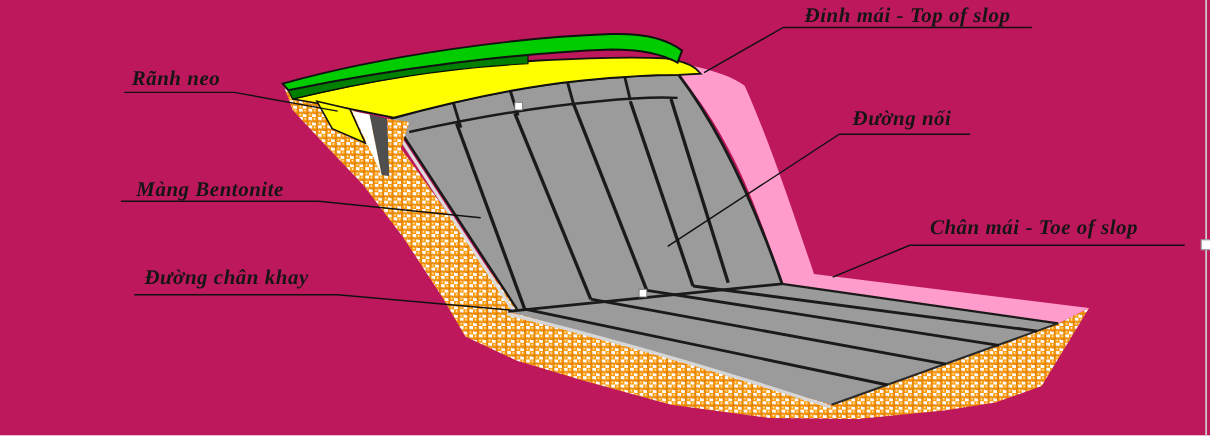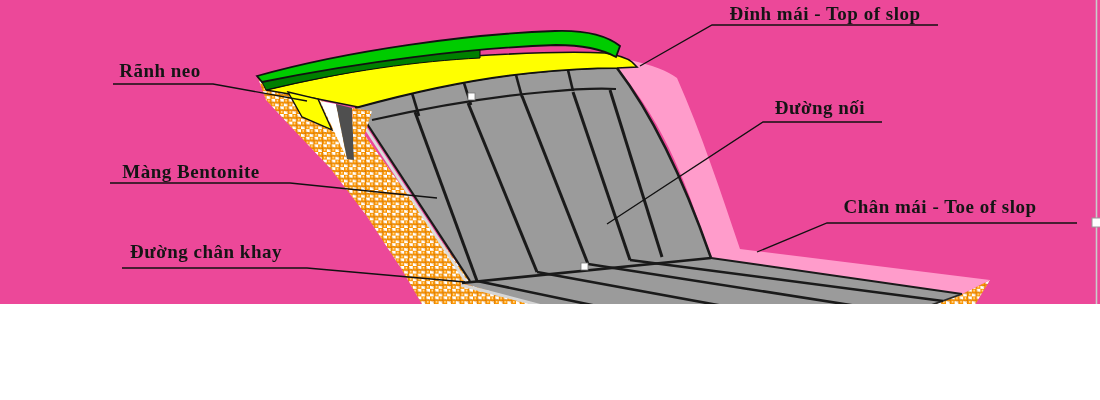--- a/index.html
+++ b/index.html
@@ -1,16 +1,16 @@
 <!DOCTYPE html>
 <html><head>
 <meta charset="utf-8">
 <style>
   html,body{margin:0;padding:0;background:#ffffff;}
-  .stage{position:relative;width:1100px;height:304px;background:#ec4899;overflow:hidden;}
+  .stage{position:relative;width:1100px;height:396px;background:#be185d;overflow:hidden;font-style:italic;}
   svg{display:block;}
   text.lbl{
     font-family:"Liberation Serif","DejaVu Serif",serif;
     font-size:19px;
     font-weight:600;
     letter-spacing:0.5px;
     fill:#151515;
   }
 </style>
 </head>

